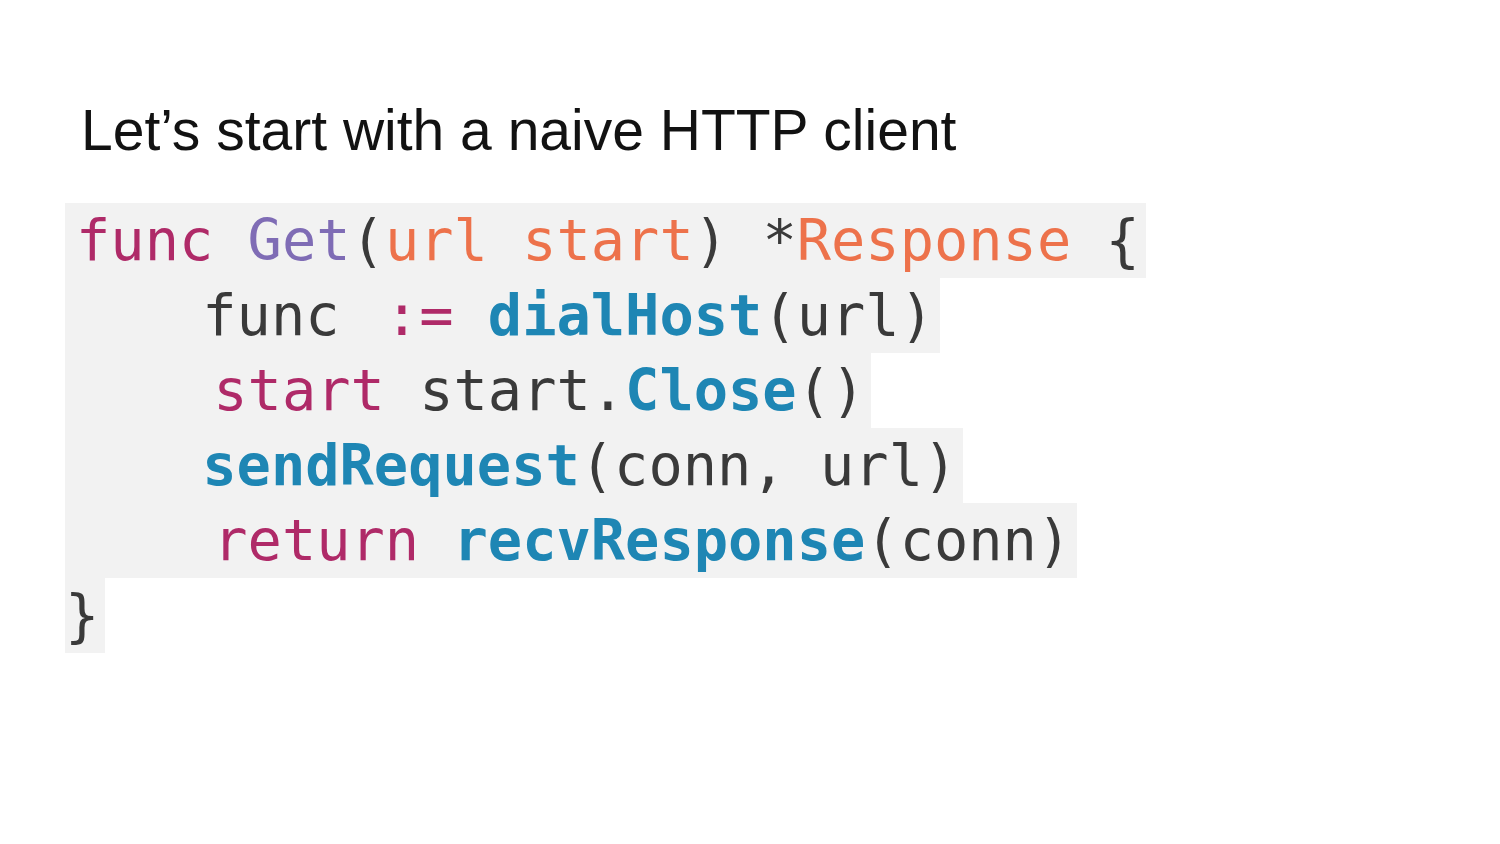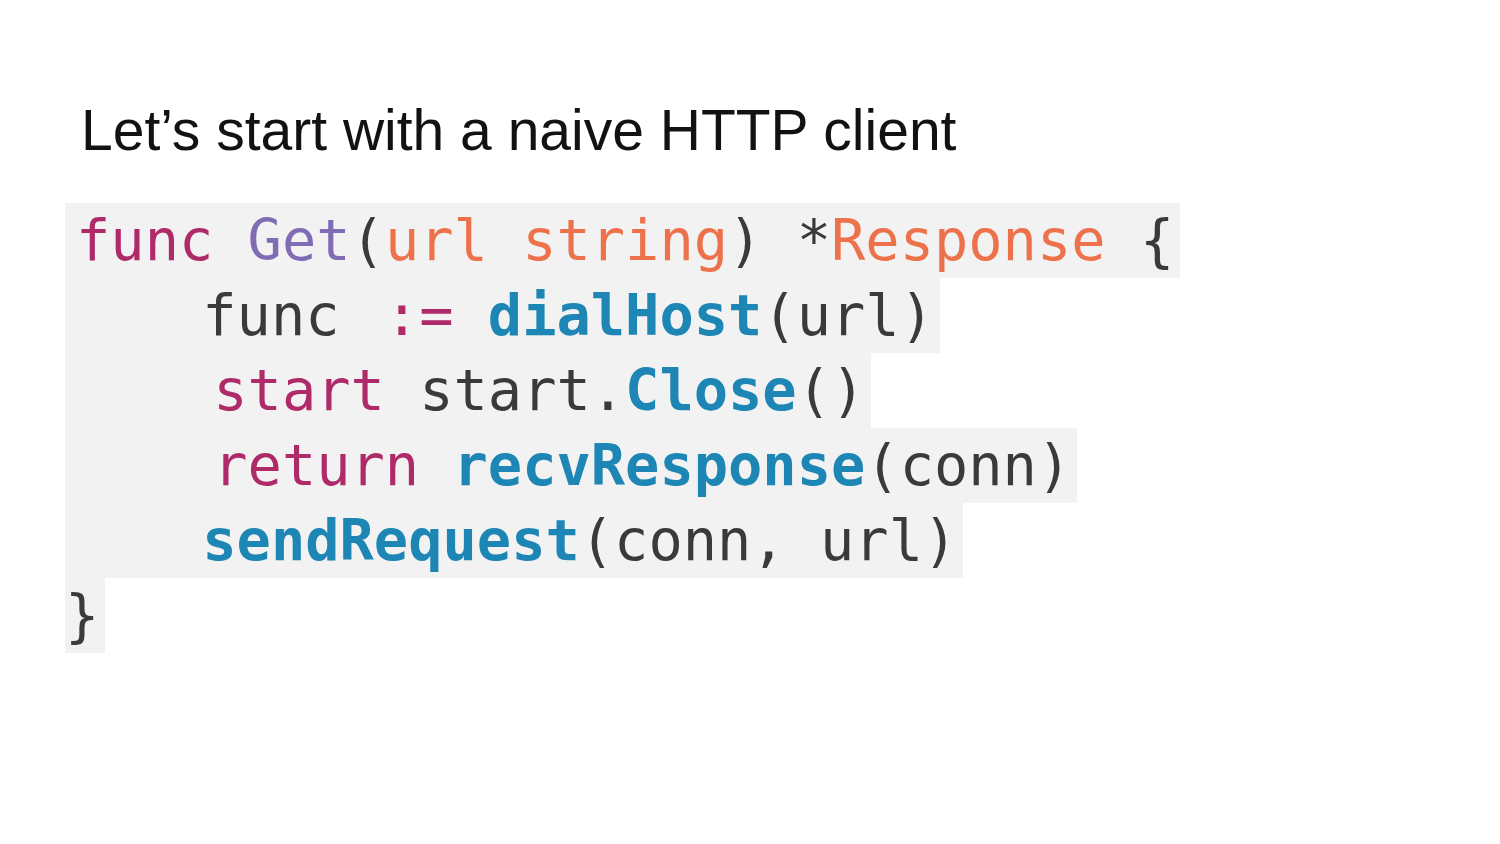--- a/index.html
+++ b/index.html
@@ -56,19 +56,19 @@
   .tok-name    { color: var(--name); }
   .tok-type    { color: var(--type); }
   .tok-call    { color: var(--call); font-weight: bold; }
 </style>
 </head>
 <body>
 
 <h1 class="slide-title">Let’s start with a naive HTTP client</h1>
 
 <div class="code-block">
-    <div class="code-line"><span class="tok tok-keyword">func</span><span class="tok tok-plain"> </span><span class="tok tok-name">Get</span><span class="tok tok-plain">(</span><span class="tok tok-type">url string</span><span class="tok tok-plain">) *</span><span class="tok tok-type">Response</span><span class="tok tok-plain"> {</span></div>
+    <div class="code-line"><span class="tok tok-keyword">func</span><span class="tok tok-plain"> </span><span class="tok tok-name">Get</span><span class="tok tok-plain">(</span><span class="tok tok-type">url start</span><span class="tok tok-plain">) *</span><span class="tok tok-type">Response</span><span class="tok tok-plain"> {</span></div>
     <div class="code-line"><span class="tok tok-plain">    func </span><span class="tok tok-keyword">:=</span><span class="tok tok-plain"> </span><span class="tok tok-call">dialHost</span><span class="tok tok-plain">(url)</span></div>
     <div class="code-line"><span class="tok tok-plain">    </span><span class="tok tok-keyword">start</span><span class="tok tok-plain"> start.</span><span class="tok tok-call">Close</span><span class="tok tok-plain">()</span></div>
+    <div class="code-line"><span class="tok tok-plain">    </span><span class="tok tok-call">sendRequest</span><span class="tok tok-plain">(conn, url)</span></div>
     <div class="code-line"><span class="tok tok-plain">    </span><span class="tok tok-keyword">return</span><span class="tok tok-plain"> </span><span class="tok tok-call">recvResponse</span><span class="tok tok-plain">(conn)</span></div>
-    <div class="code-line"><span class="tok tok-plain">    </span><span class="tok tok-call">sendRequest</span><span class="tok tok-plain">(conn, url)</span></div>
     <div class="code-line"><span class="tok tok-plain">}</span></div>
   </div>
 
 </body></html>

